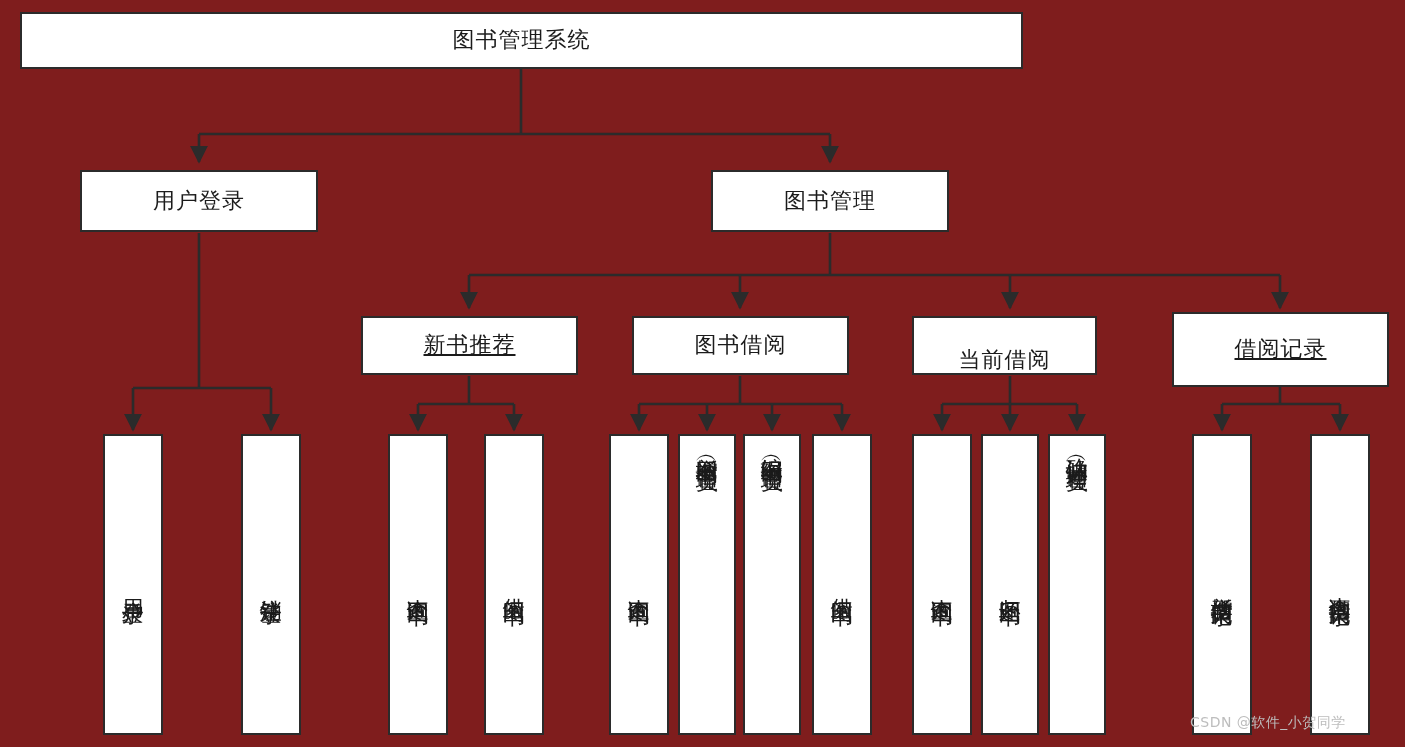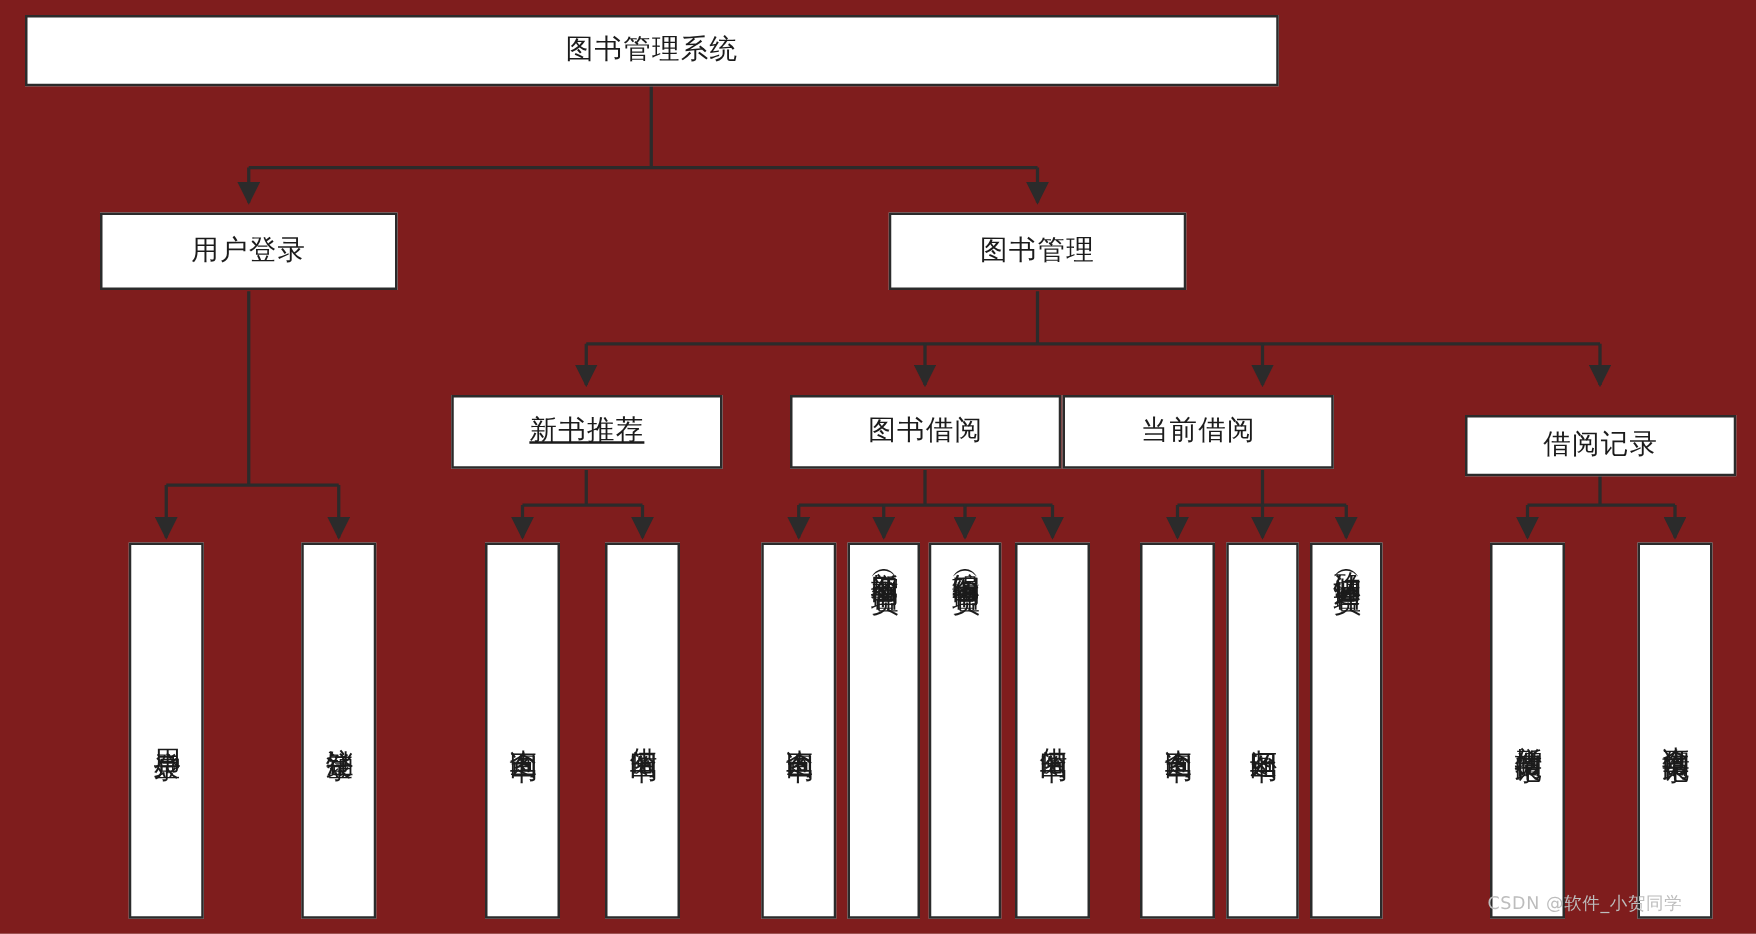--- a/index.html
+++ b/index.html
@@ -130,24 +130,24 @@
   <div class="node horiz" style="left:711px; top:170px; width:238px; height:62px;">
     <span class="label">图书管理</span>
   </div>
 
   <div class="node horiz" style="left:361px; top:316px; width:217px; height:59px;text-decoration:underline;">
     <span class="label">新书推荐</span>
   </div>
   <div class="node horiz" style="left:632px; top:316px; width:217px; height:59px;">
     <span class="label">图书借阅</span>
   </div>
-  <div class="node horiz" style="left:850px; top:316px; width:217px; height:59px;">
+  <div class="node horiz" style="left:912px; top:316px; width:185px; height:59px;align-items:flex-end;">
     <span class="label">当前借阅</span>
   </div>
-  <div class="node horiz" style="left:1172px; top:332px; width:217px; height:49px;">
+  <div class="node horiz" style="left:1172px; top:312px; width:217px; height:75px;text-decoration:underline;">
     <span class="label">借阅记录</span>
   </div>
 
   <div class="node vert" style="left:103px; top:434px; width:60px; height:301px;">
     <span class="label">用户登录</span>
   </div>
   <div class="node vert" style="left:241px; top:434px; width:60px; height:301px;">
     <span class="label">注销登录</span>
   </div>
 

